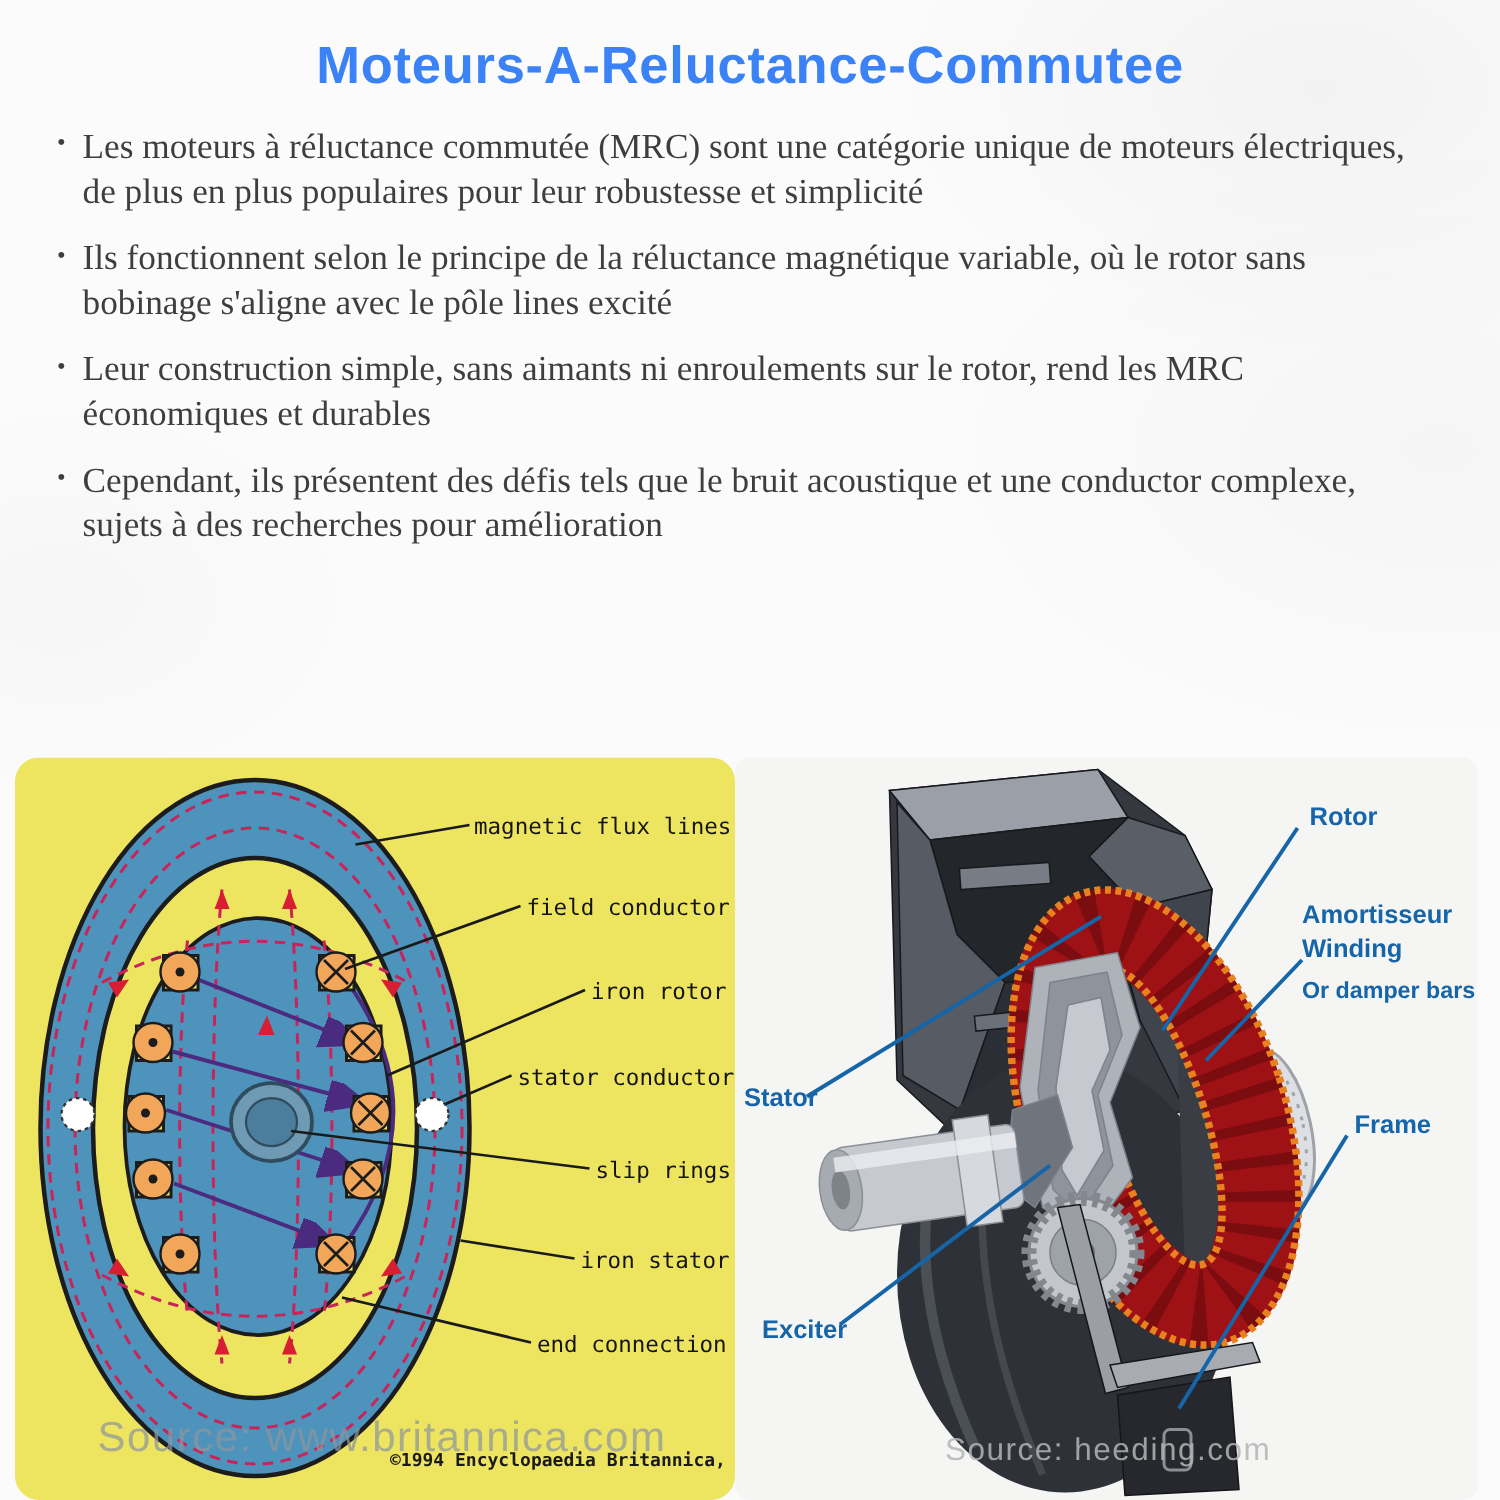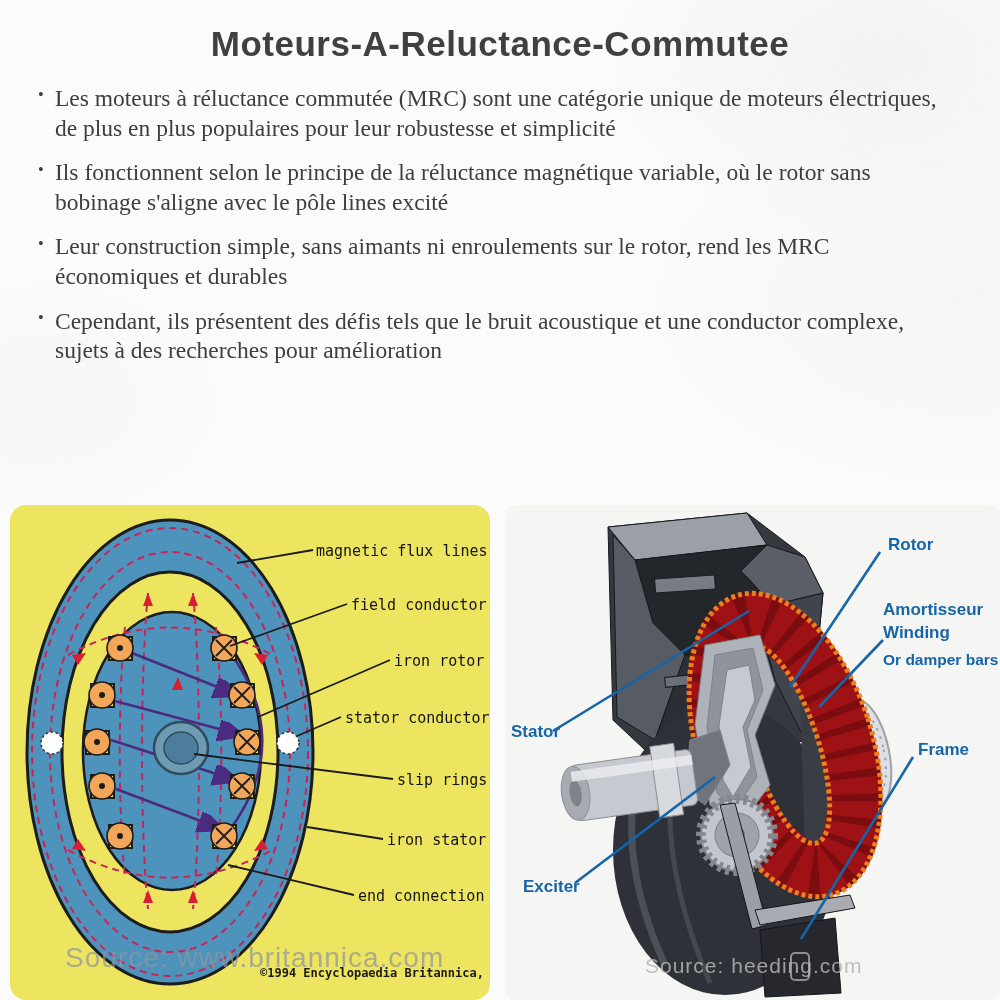--- a/index.html
+++ b/index.html
@@ -12,31 +12,31 @@
   body::before{
     content:"";position:absolute;inset:0;pointer-events:none;
     background:
       radial-gradient(ellipse 420px 260px at 88% 6%, rgba(0,0,0,.035), transparent 70%),
       radial-gradient(ellipse 500px 300px at 96% 30%, rgba(0,0,0,.025), transparent 70%),
       radial-gradient(ellipse 300px 200px at 4% 40%, rgba(0,0,0,.02), transparent 70%);
   }
   .slide{position:absolute;inset:0;}
   .title{
     margin:24px 40px 20px;text-align:center;
-    font-size:35px;font-weight:700;letter-spacing:.5px;color:#404040;
+    font-size:35px;font-weight:700;letter-spacing:.5px;color:#3b82f6;
   }
   ul.bullets{list-style:none;margin:0;padding:0 30px 0 38px;width:915px;font-family:Liberation Serif, serif;}
   ul.bullets li{
     position:relative;padding-left:17px;margin-bottom:15px;
     font-size:23.5px;line-height:1.26;color:#3e3e3e;
   }
   ul.bullets li::before{
     content:"•";position:absolute;left:0;top:.08em;font-size:.7em;color:#3e3e3e;
   }
-  .figures{position:absolute;left:10px;top:505px;width:980px;height:495px;display:flex;gap:15px;}
+  .figures{position:absolute;left:10px;top:505px;width:980px;height:495px;display:flex;}
   .fig{position:relative;flex:none;}
   svg text{user-select:none;}
   .brit-label{font-family:"DejaVu Sans Mono", monospace;font-size:15px;fill:#141414;}
   .brit-water{font-family:"Liberation Sans", sans-serif;font-size:28px;fill:#8f979e;opacity:.72;letter-spacing:1px;}
   .brit-copy{font-family:"DejaVu Sans Mono", monospace;font-size:12px;font-weight:bold;fill:#1a1a1a;}
   .cut-label{font-family:"Liberation Sans", sans-serif;font-weight:bold;font-size:17px;fill:#1565a8;}
   .cut-label-sm{font-family:"Liberation Sans", sans-serif;font-weight:bold;font-size:15.5px;fill:#1565a8;}
   .cut-water{font-family:"Liberation Sans", sans-serif;font-size:21px;fill:#b5b5b5;opacity:.85;letter-spacing:1px;}
 </style>
 </head>

